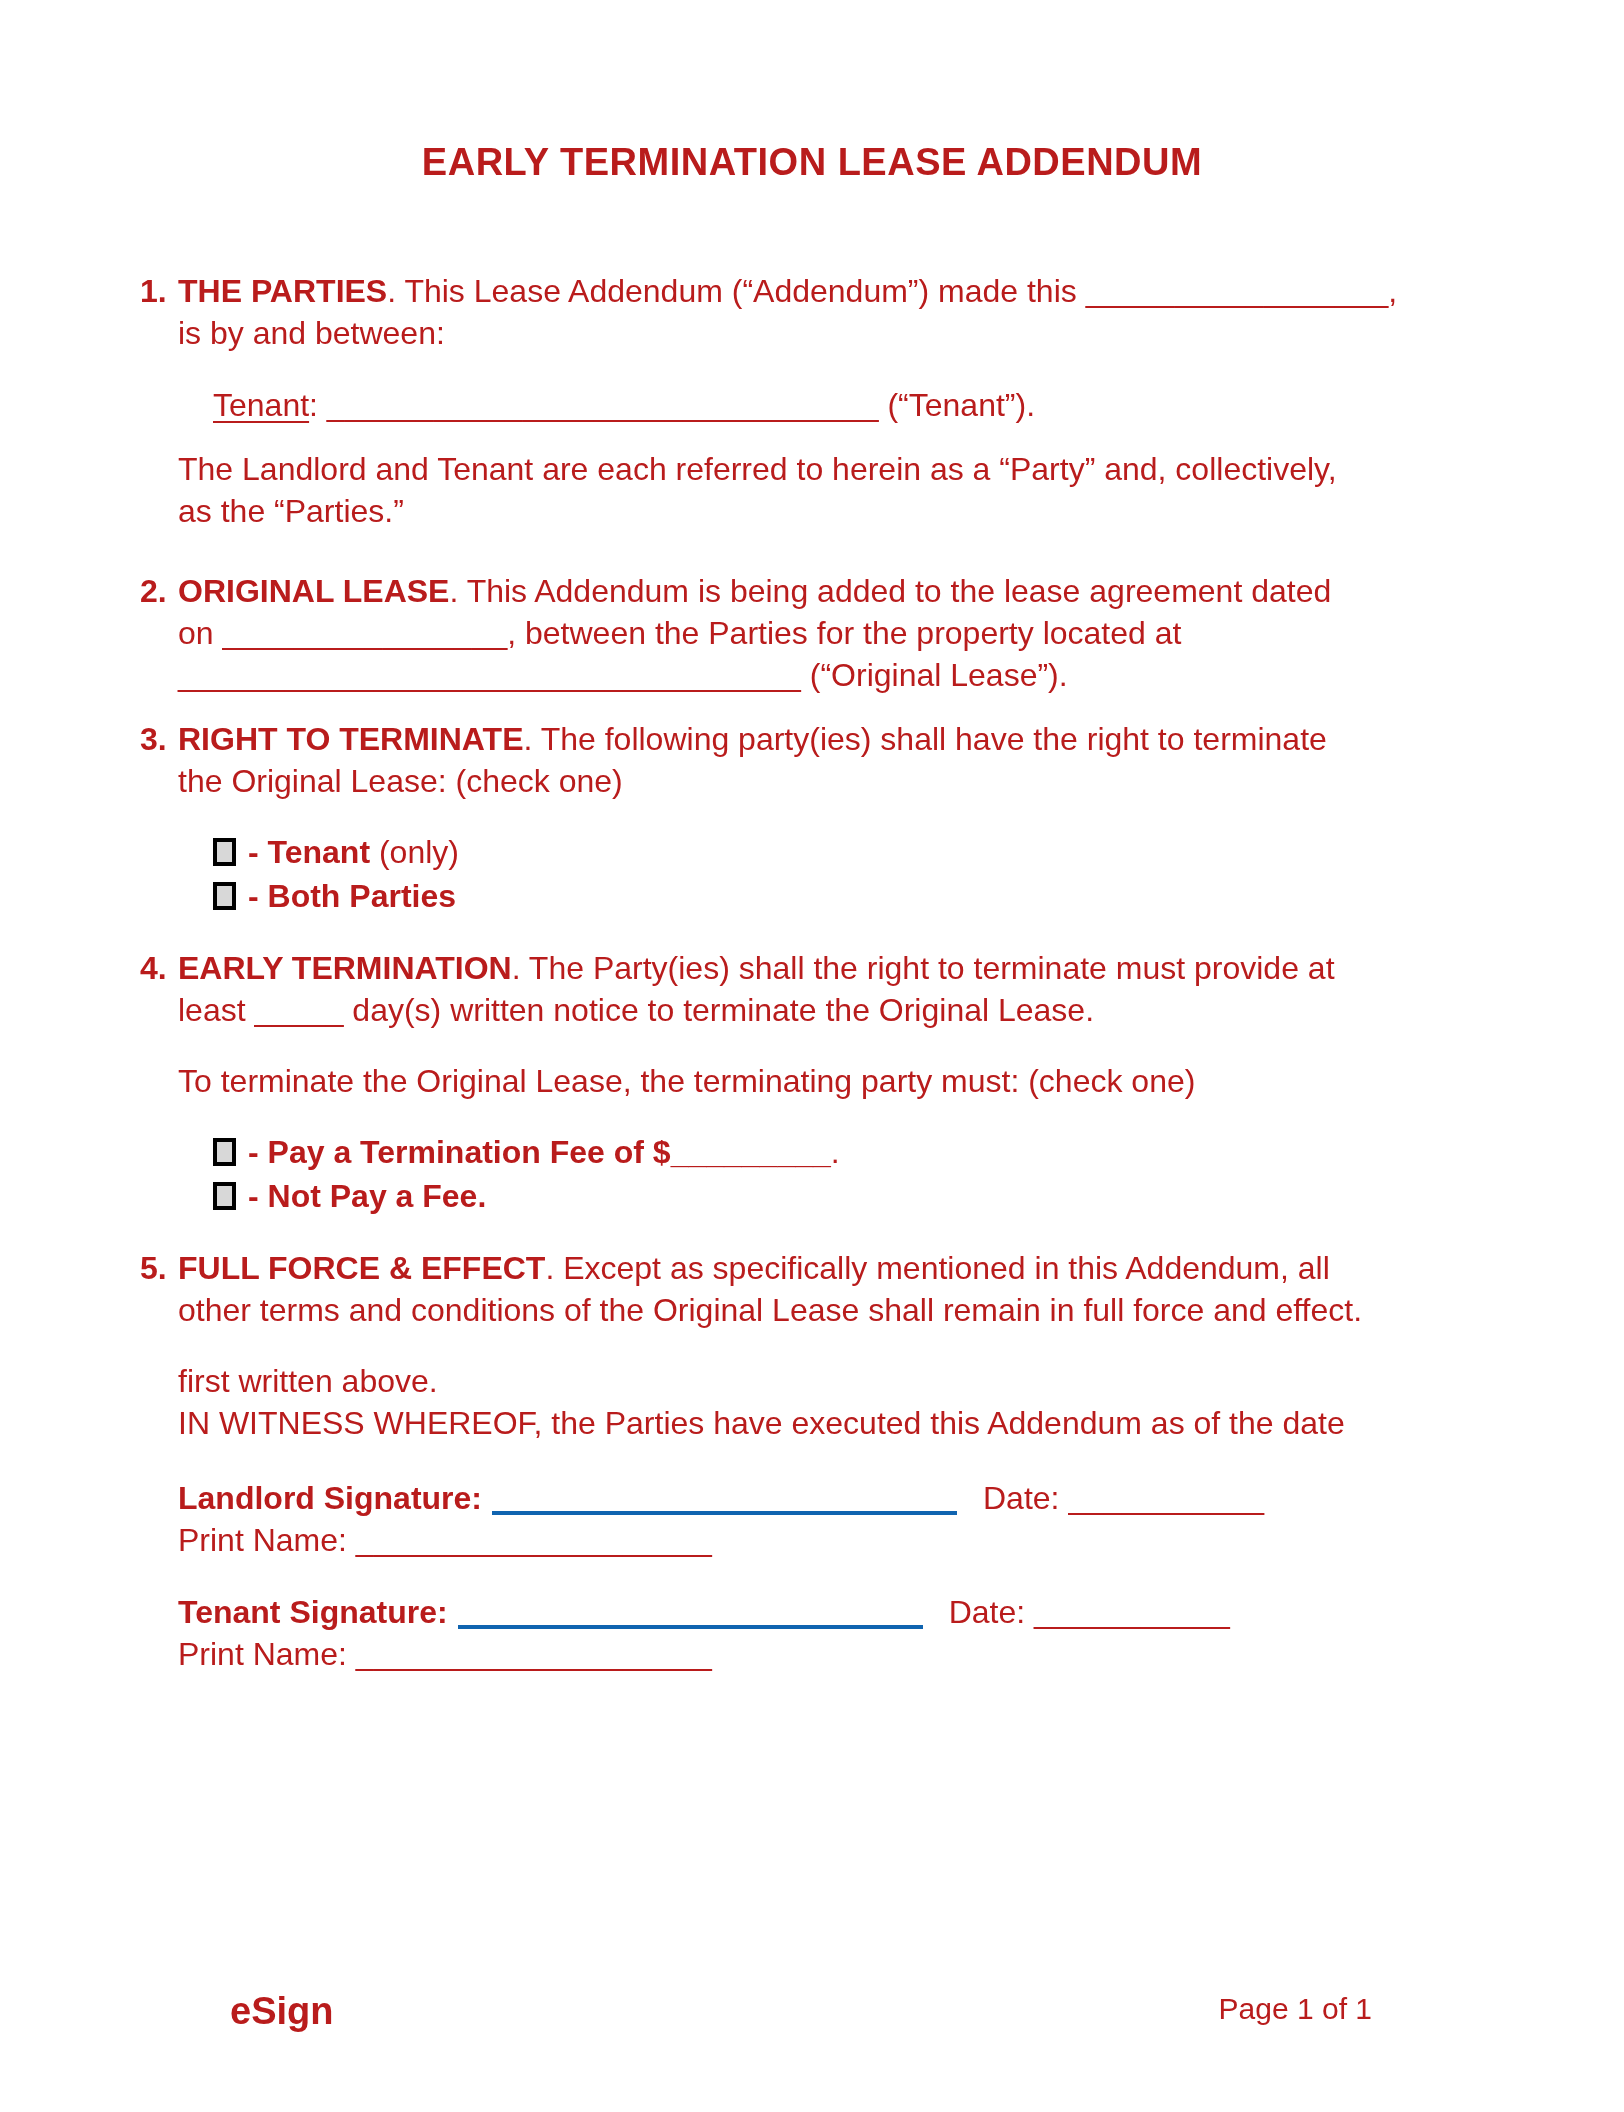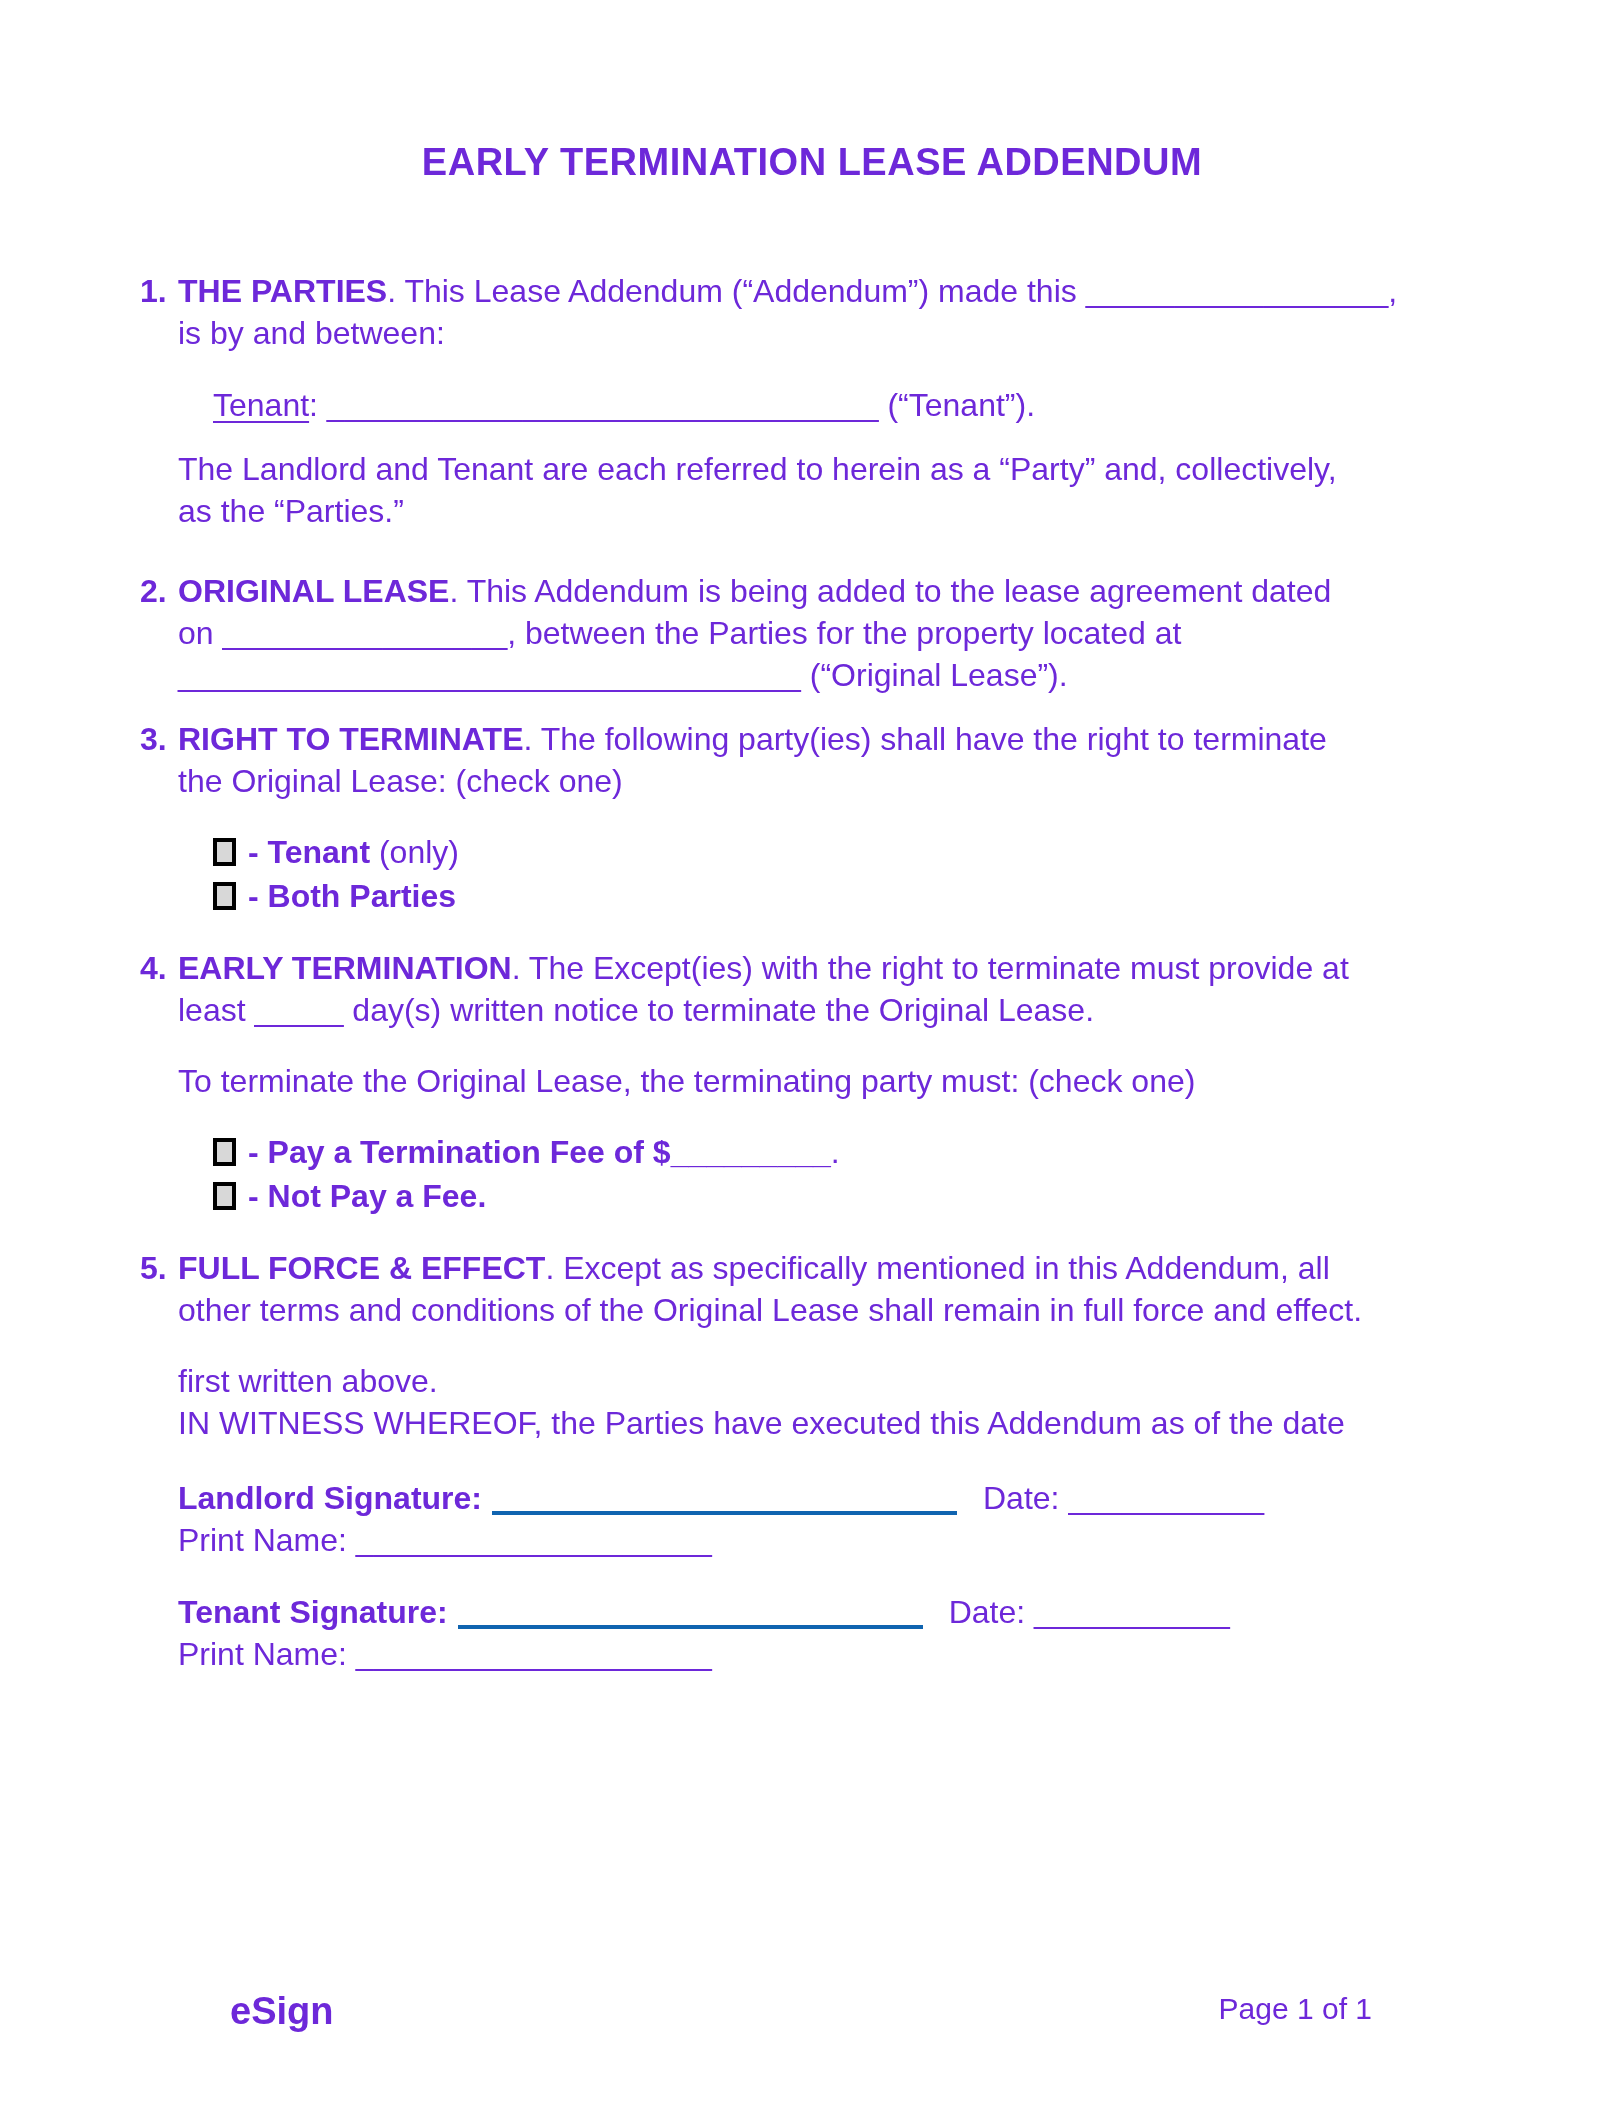--- a/index.html
+++ b/index.html
@@ -4,21 +4,21 @@
 <style>
   html, body { margin: 0; padding: 0; background: #ffffff; }
   .page {
     position: relative;
     width: 1624px;
     height: 2112px;
     background: #ffffff;
     font-family: "Liberation Sans", sans-serif;
     font-size: 32px;
     line-height: 42px;
-    color: #6d28d9;
+    color: #b91c1c;
     overflow: hidden;
   }
   .content {
     position: absolute;
     top: 140px;
     left: 140px;
     right: 140px;
   }
   .doc-title {
     font-size: 38px;
@@ -127,21 +127,21 @@
           <span class="cbx"></span><span class="b">- Tenant</span><span> (only)</span>
         </div>
         <div class="line indent option">
           <span class="cbx"></span><span class="b">- Both Parties</span><span></span>
         </div>
       </div>
     </div>
 
     <div class="section" id="sec-early">
       <span class="num">4.</span>
-      <div class="line"><span class="b">EARLY TERMINATION</span><span>. The Except(ies) with the right to terminate must provide at</span></div>
+      <div class="line"><span class="b">EARLY TERMINATION</span><span>. The Party(ies) shall the right to terminate must provide at</span></div>
       <div class="line">least _____ day(s) written notice to terminate the Original Lease.</div>
       <div class="line mt-para">To terminate the Original Lease, the terminating party must: (check one)</div>
 
       <div class="options">
         <div class="line indent option">
           <span class="cbx"></span><span class="b">- Pay a Termination Fee of $_________</span><span>.</span>
         </div>
         <div class="line indent option">
           <span class="cbx"></span><span class="b">- Not Pay a Fee.</span><span></span>
         </div>

